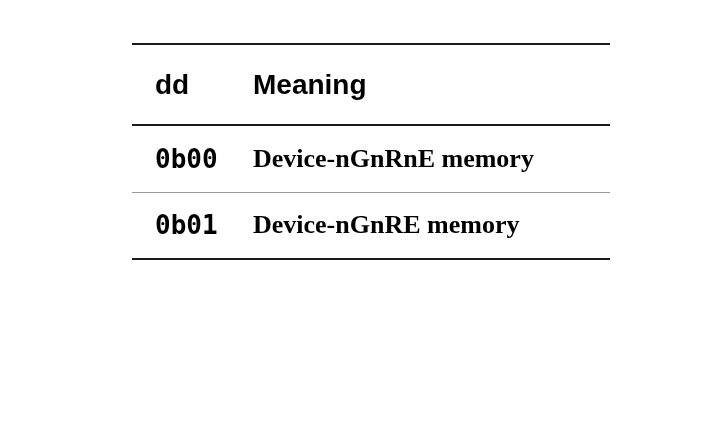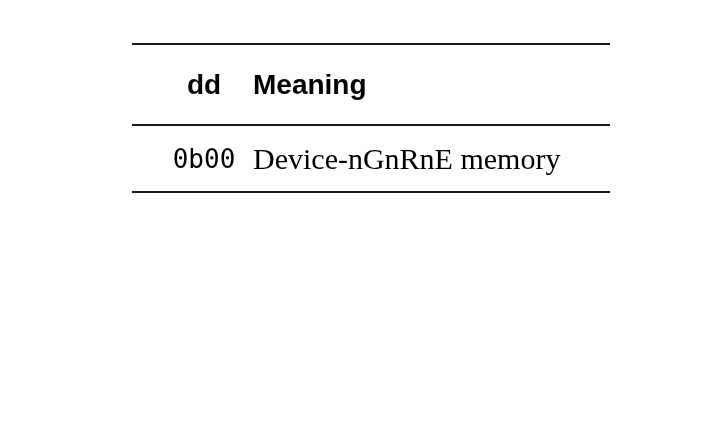--- a/index.html
+++ b/index.html
@@ -32,50 +32,54 @@
     vertical-align: middle;
     font-family: "Liberation Sans", sans-serif;
     font-weight: 700;
     font-size: 28px;
     color: #000000;
   }
   table.mem-table th.col-dd,
   table.mem-table td.code {
     width: 121px;
     padding-left: 23px;
-    text-align: center;
   }
   table.mem-table tbody td {
     height: 67px;
     vertical-align: middle;
     color: #000000;
+    font-weight: bold;
   }
   table.mem-table tbody tr:not(:first-child) td {
     border-top: 1px solid #9a9a9a;
   }
   table.mem-table td.code {
     font-family: "DejaVu Sans Mono", monospace;
     font-size: 26px;
   }
   table.mem-table td.meaning {
     font-family: "Liberation Serif", serif;
-    font-size: 30px;
+    font-size: 26px;
   }
 </style>
 </head>
 <body>
 
 <div class="page">
   <table class="mem-table">
     <thead>
       <tr>
         <th class="col-dd">dd</th>
         <th class="col-meaning">Meaning</th>
       </tr>
     </thead>
     <tbody>
       <tr>
         <td class="code">0b00</td>
         <td class="meaning">Device-nGnRnE memory</td>
       </tr>
+      <tr>
+        <td class="code">0b01</td>
+        <td class="meaning">Device-nGnRE memory</td>
+      </tr>
     </tbody>
   </table>
 </div>
 
 </body></html>

